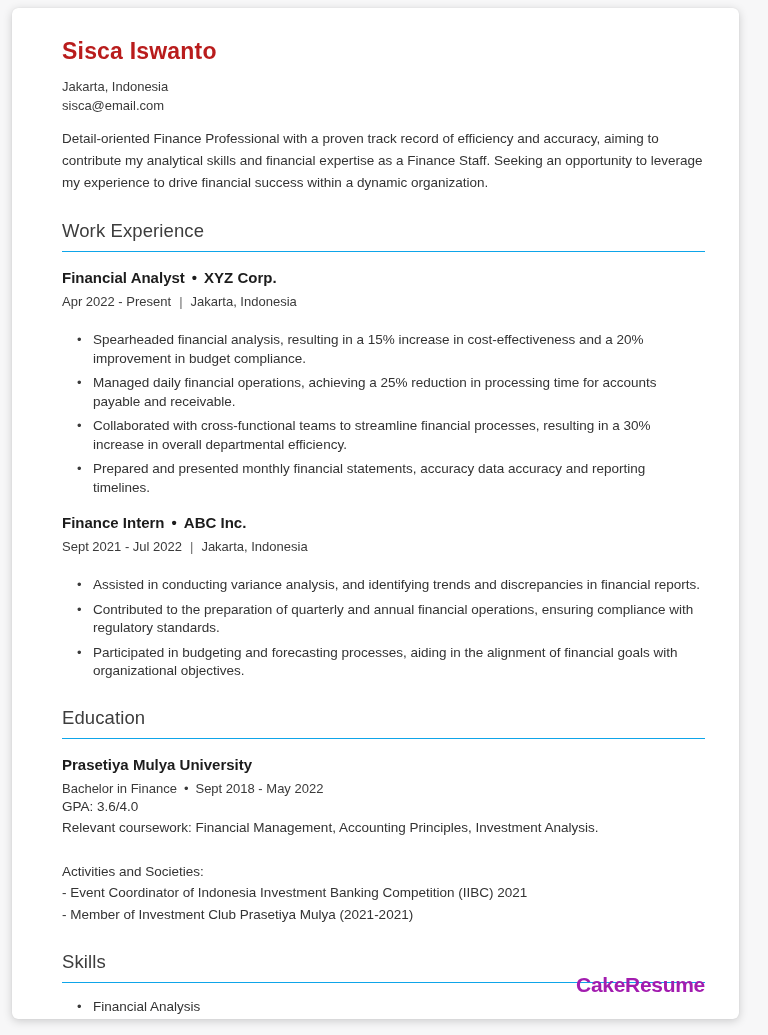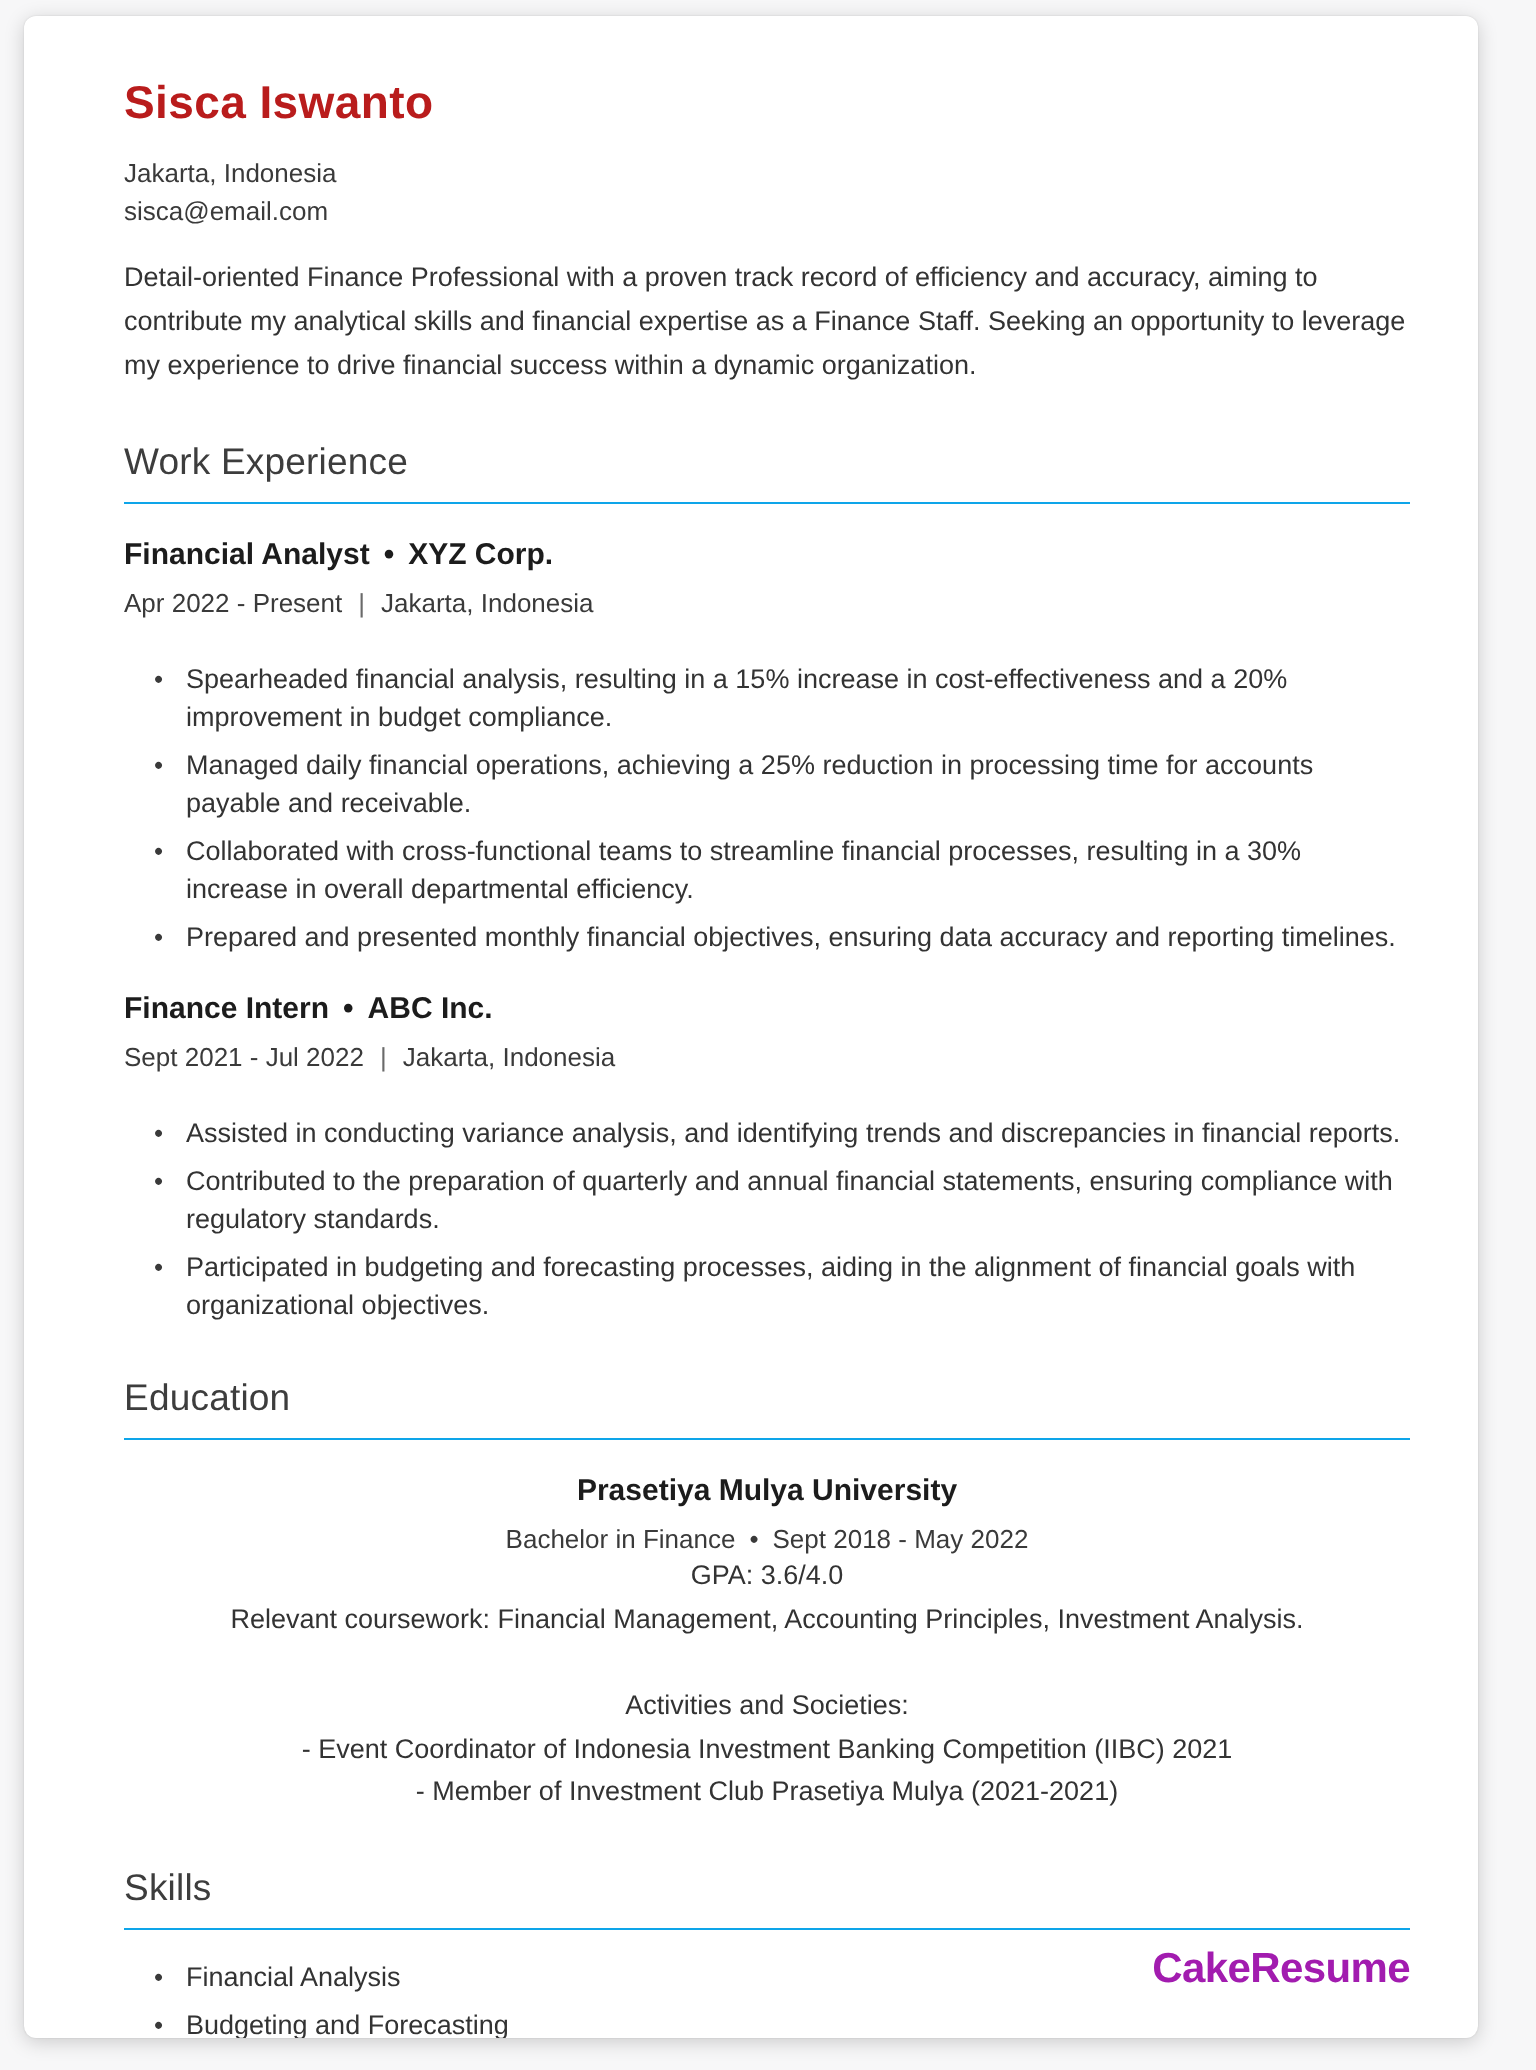--- a/index.html
+++ b/index.html
@@ -45,21 +45,21 @@
   ul.bullets li {
     position: relative; font-size: 13.5px; color: #333333;
     line-height: 18.5px; margin-bottom: 6px; padding-left: 10px;
     max-width: 640px;
   }
   ul.bullets li::before {
     content: "\2022";
     position: absolute; left: -6px; top: 0;
     color: #3a3a3a; font-size: 13px;
   }
-  .edu-block { margin-top: 17px; text-align: center; }
+  .edu-block { margin-top: 17px; }
   .edu-line { font-size: 13.5px; color: #333333; line-height: 21.5px; }
   .activities { margin-top: 22px; }
   .activities .edu-line { line-height: 21.5px; }
   ul.skills { margin-top: 15px; list-style: none; padding-left: 21px; }
   ul.skills li {
     position: relative; font-size: 13.5px; color: #333333;
     line-height: 18.5px; margin-bottom: 5.5px; padding-left: 10px;
   }
   ul.skills li::before {
     content: "\2022";
@@ -88,30 +88,30 @@
     <section>
       <h2 class="section-heading">Work Experience</h2>
 
       <div class="job">
         <h3 class="entry-title"><span>Financial Analyst</span><span class="dot-sep">•</span><span>XYZ Corp.</span></h3>
         <div class="meta"><span>Apr 2022 - Present</span><span class="pipe-sep">|</span><span>Jakarta, Indonesia</span></div>
         <ul class="bullets">
           <li>Spearheaded financial analysis, resulting in a 15% increase in cost-effectiveness and a 20% improvement in budget compliance.</li>
           <li>Managed daily financial operations, achieving a 25% reduction in processing time for accounts payable and receivable.</li>
           <li>Collaborated with cross-functional teams to streamline financial processes, resulting in a 30% increase in overall departmental efficiency.</li>
-          <li>Prepared and presented monthly financial objectives, ensuring data accuracy and reporting timelines.</li>
+          <li>Prepared and presented monthly financial statements, accuracy data accuracy and reporting timelines.</li>
         </ul>
       </div>
 
       <div class="job">
         <h3 class="entry-title"><span>Finance Intern</span><span class="dot-sep">•</span><span>ABC Inc.</span></h3>
         <div class="meta"><span>Sept 2021 - Jul 2022</span><span class="pipe-sep">|</span><span>Jakarta, Indonesia</span></div>
         <ul class="bullets">
           <li>Assisted in conducting variance analysis, and identifying trends and discrepancies in financial reports.</li>
-          <li>Contributed to the preparation of quarterly and annual financial statements, ensuring compliance with regulatory standards.</li>
+          <li>Contributed to the preparation of quarterly and annual financial operations, ensuring compliance with regulatory standards.</li>
           <li>Participated in budgeting and forecasting processes, aiding in the alignment of financial goals with organizational objectives.</li>
         </ul>
       </div>
     </section>
 
     <section>
       <h2 class="section-heading">Education</h2>
       <div class="edu-block">
         <h3 class="entry-title">Prasetiya Mulya University</h3>
         <div class="meta"><span>Bachelor in Finance</span><span class="dot-sep" style="font-weight:400;color:#3a3a3a;">•</span><span>Sept 2018 - May 2022</span></div>

